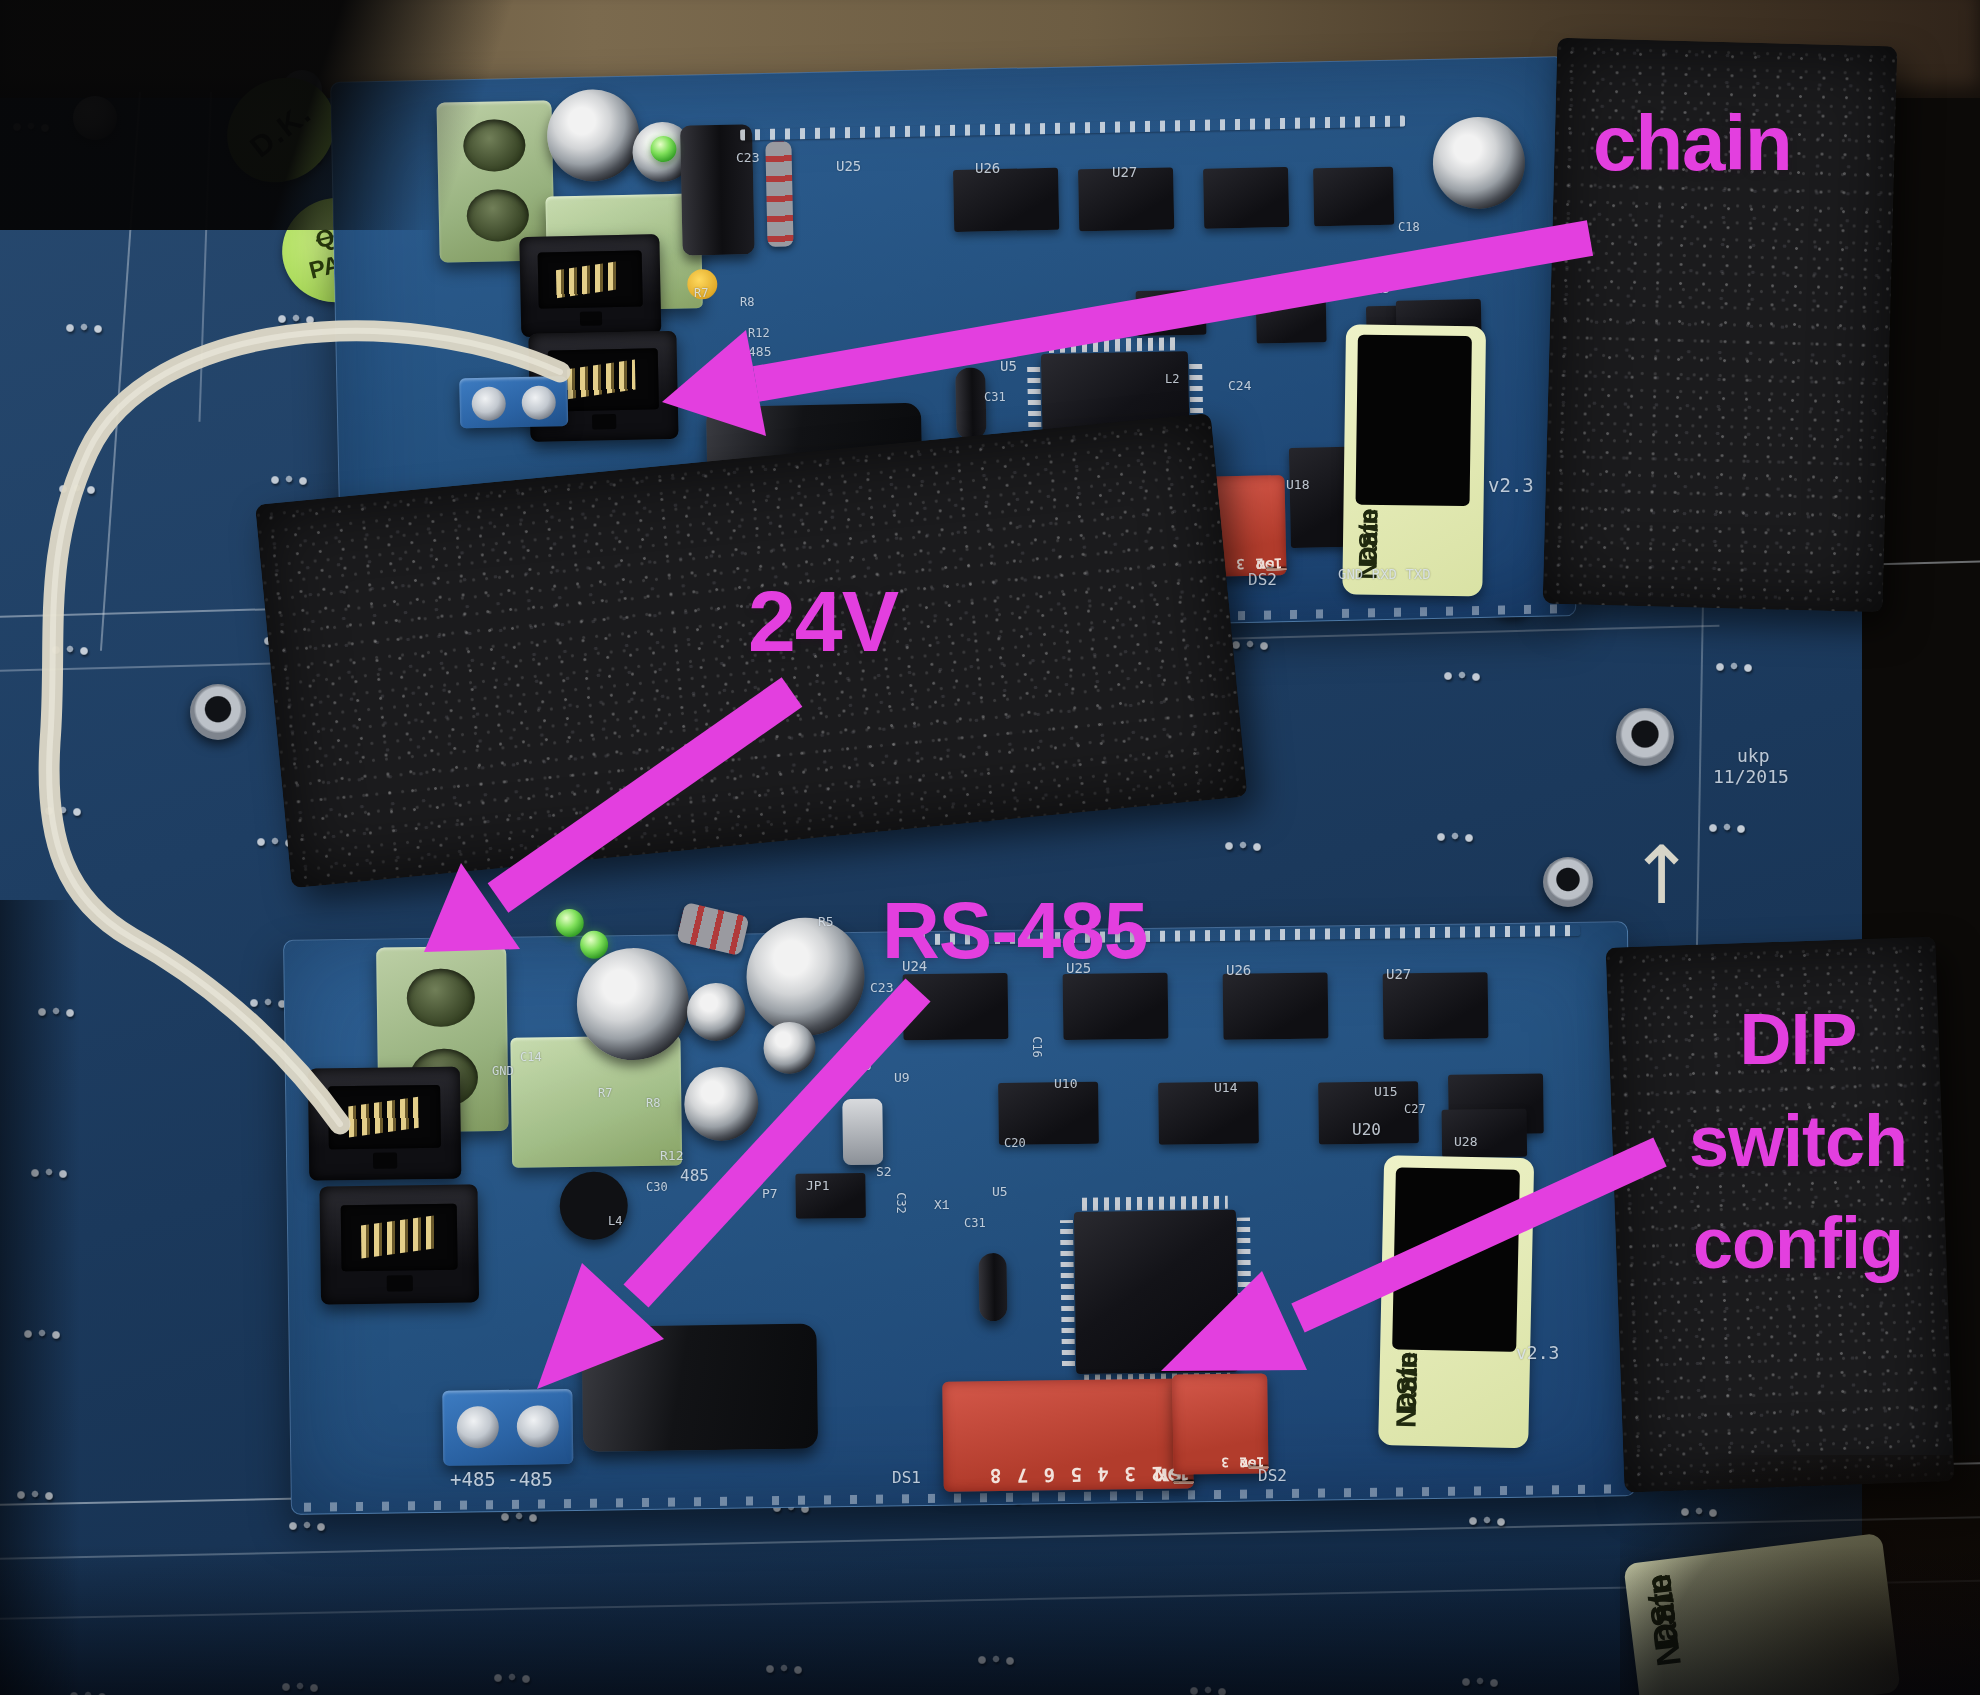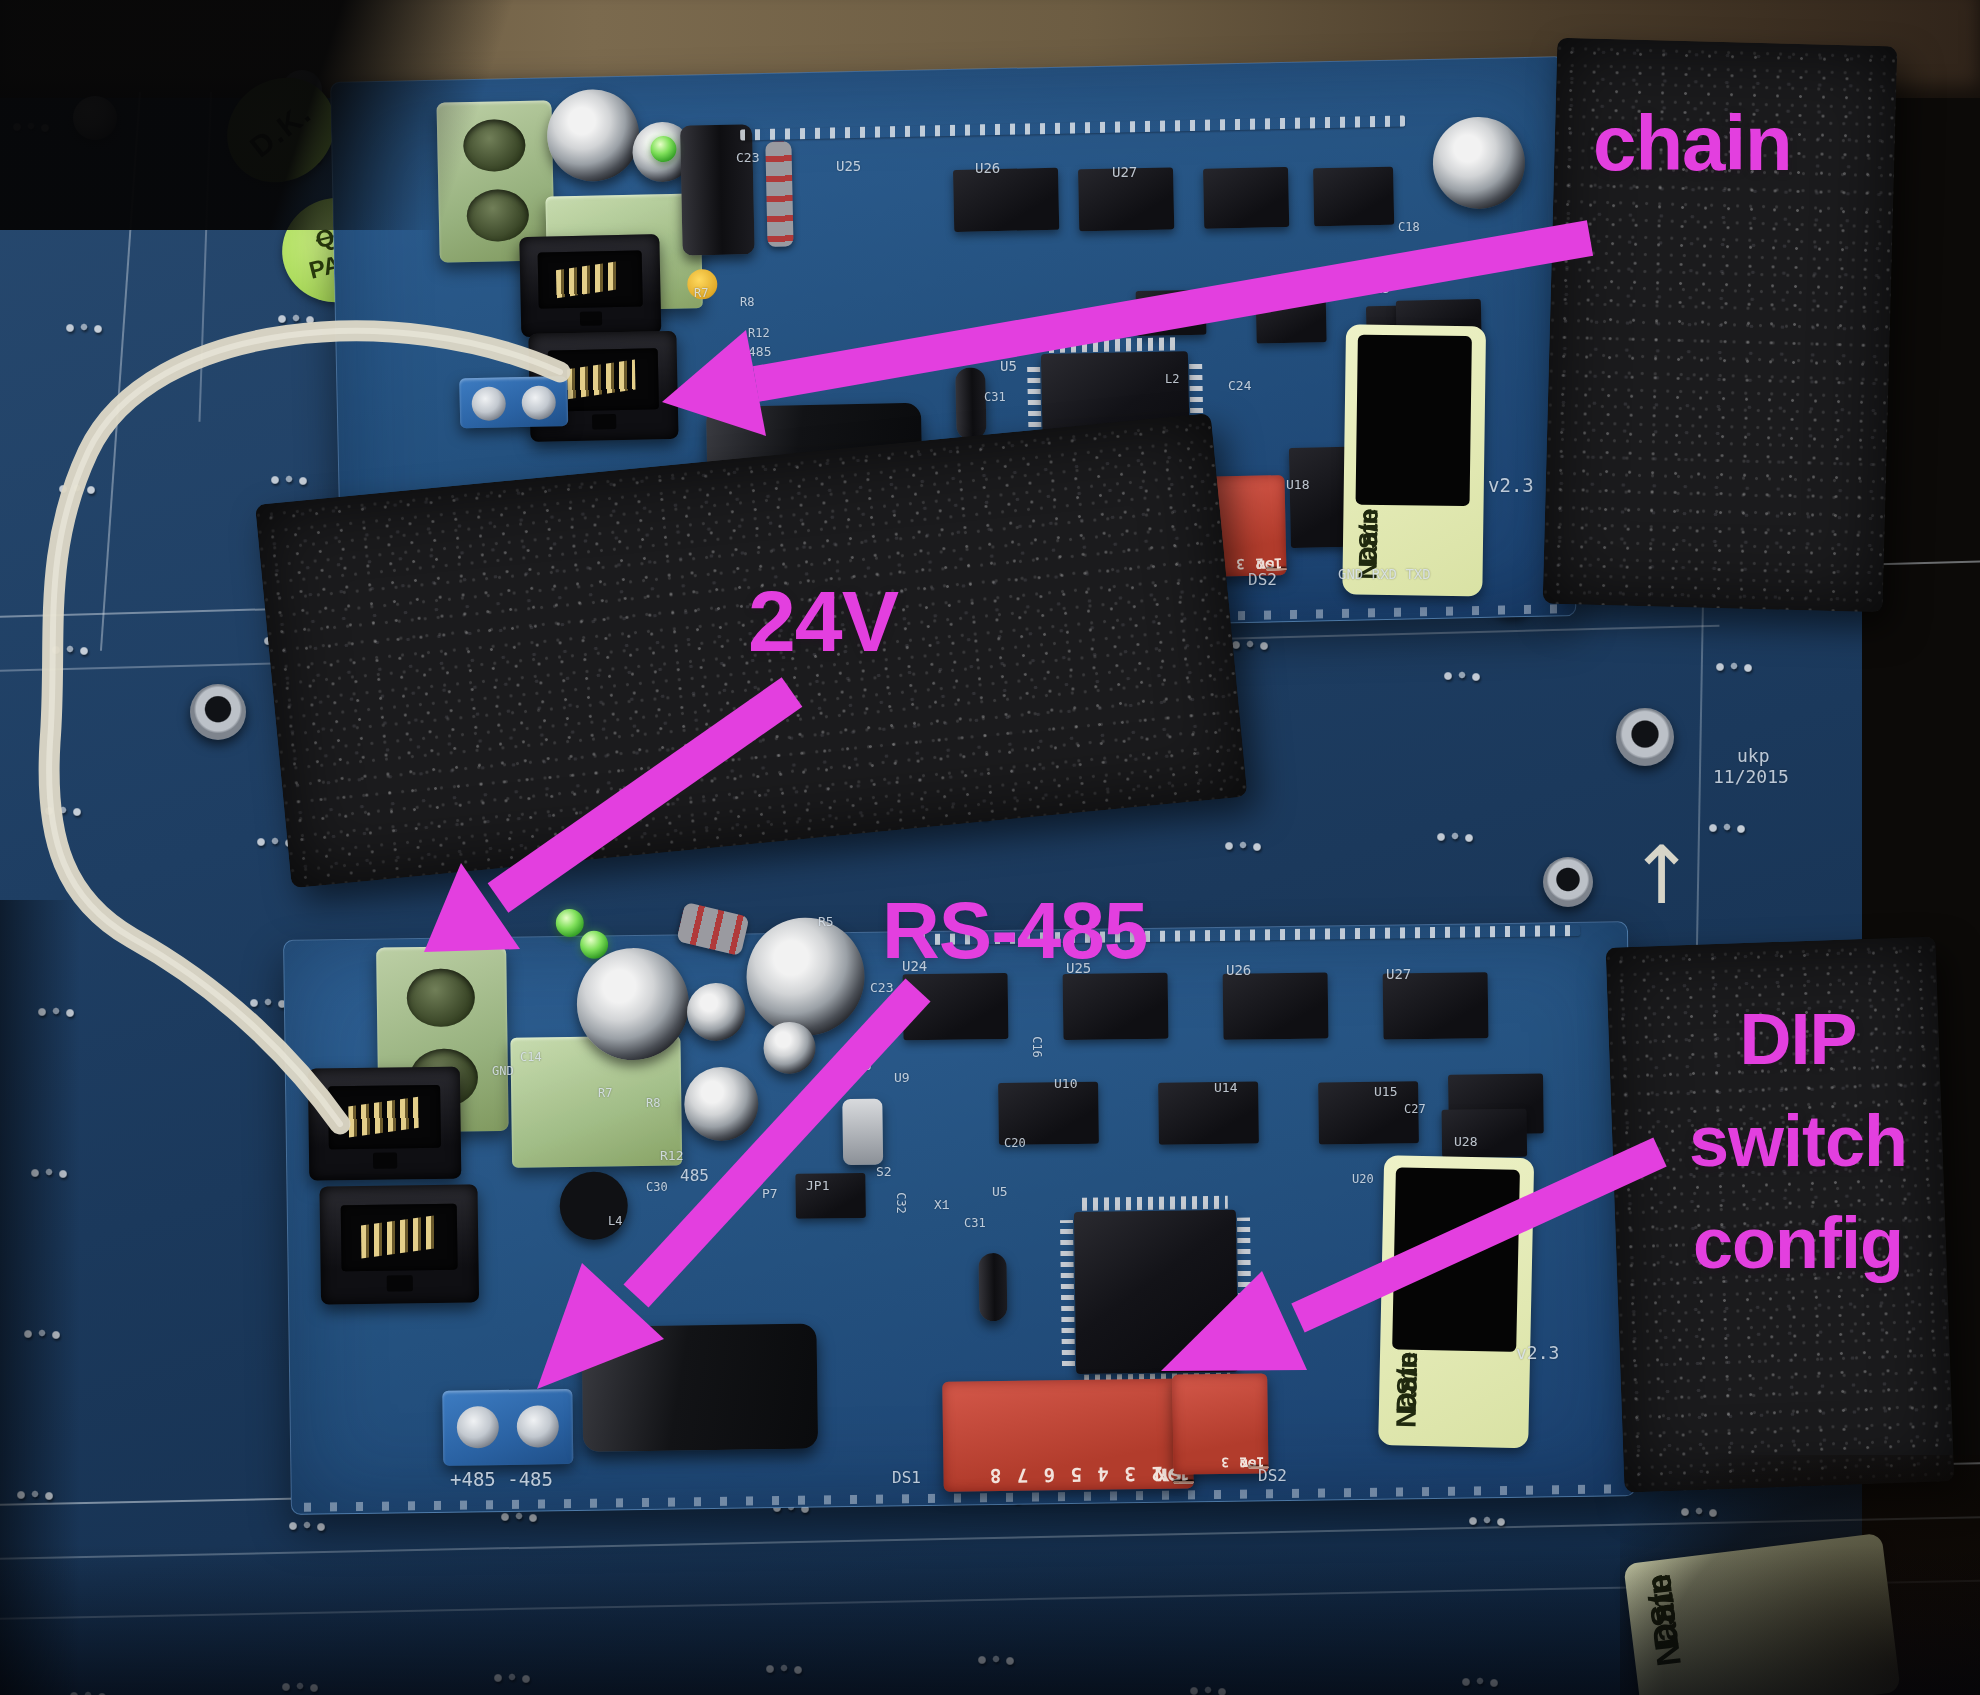--- a/index.html
+++ b/index.html
@@ -487,21 +487,21 @@
       <span class="silk" style="left: 806px; top: 1178px; font-size: 13px;">JP1</span>
       <span class="silk" style="left: 876px; top: 1164px; font-size: 13px;">S2</span>
       <span class="silk" style="left: 890px; top: 1196px; font-size: 12px; transform: rotate(90deg);">C32</span>
       <span class="silk" style="left: 934px; top: 1198px; font-size: 13px; font-family: Liberation Mono, monospace;">X1</span>
       <span class="silk" style="left: 964px; top: 1216px; font-size: 12px;">C31</span>
       <span class="silk" style="left: 992px; top: 1184px; font-size: 13px;">U5</span>
       <span class="silk" style="left: 608px; top: 1214px; font-size: 12px;">L4</span>
       <span class="silk" style="left: 694px; top: 1212px; font-size: 12px;">C1</span>
       <span class="silk" style="left: 1454px; top: 1134px; font-size: 13px;">U28</span>
       <span class="silk" style="left: 1404px; top: 1102px; font-size: 12px;">C27</span>
-      <span class="silk" style="left: 1352px; top: 1172px; font-size: 12px;">U20</span>
+      <span class="silk" style="left: 1352px; top: 1120px; font-size: 16px;">U20</span>
       <span class="silk" style="left: 892px; top: 1468px; font-size: 16px;">DS1</span>
       <span class="silk" style="left: 1258px; top: 1466px; font-size: 16px;">DS2</span>
       <span class="silk" style="left: 450px; top: 1468px; font-size: 19px;">+485 -485</span>
       <span class="silk" style="left: 1516px; top: 1342px; font-size: 18px;">v2.3</span>
     </div>
 
   <svg id="cable-svg" width="1980" height="1695" viewBox="0 0 1980 1695">
     <path d="M 560 372 C 400 300 150 320 88 452 C 40 555 58 640 50 742 C 44 842 66 900 132 938 C 226 990 296 1062 340 1124" fill="none" stroke="#ddd7c6" stroke-width="21" stroke-linecap="round" opacity="0.96"></path>
     <path d="M 560 372 C 400 300 150 320 88 452 C 40 555 58 640 50 742 C 44 842 66 900 132 938 C 226 990 296 1062 340 1124" fill="none" stroke="#f4f1e6" stroke-width="6" stroke-linecap="round" opacity="0.5"></path>
   </svg>

